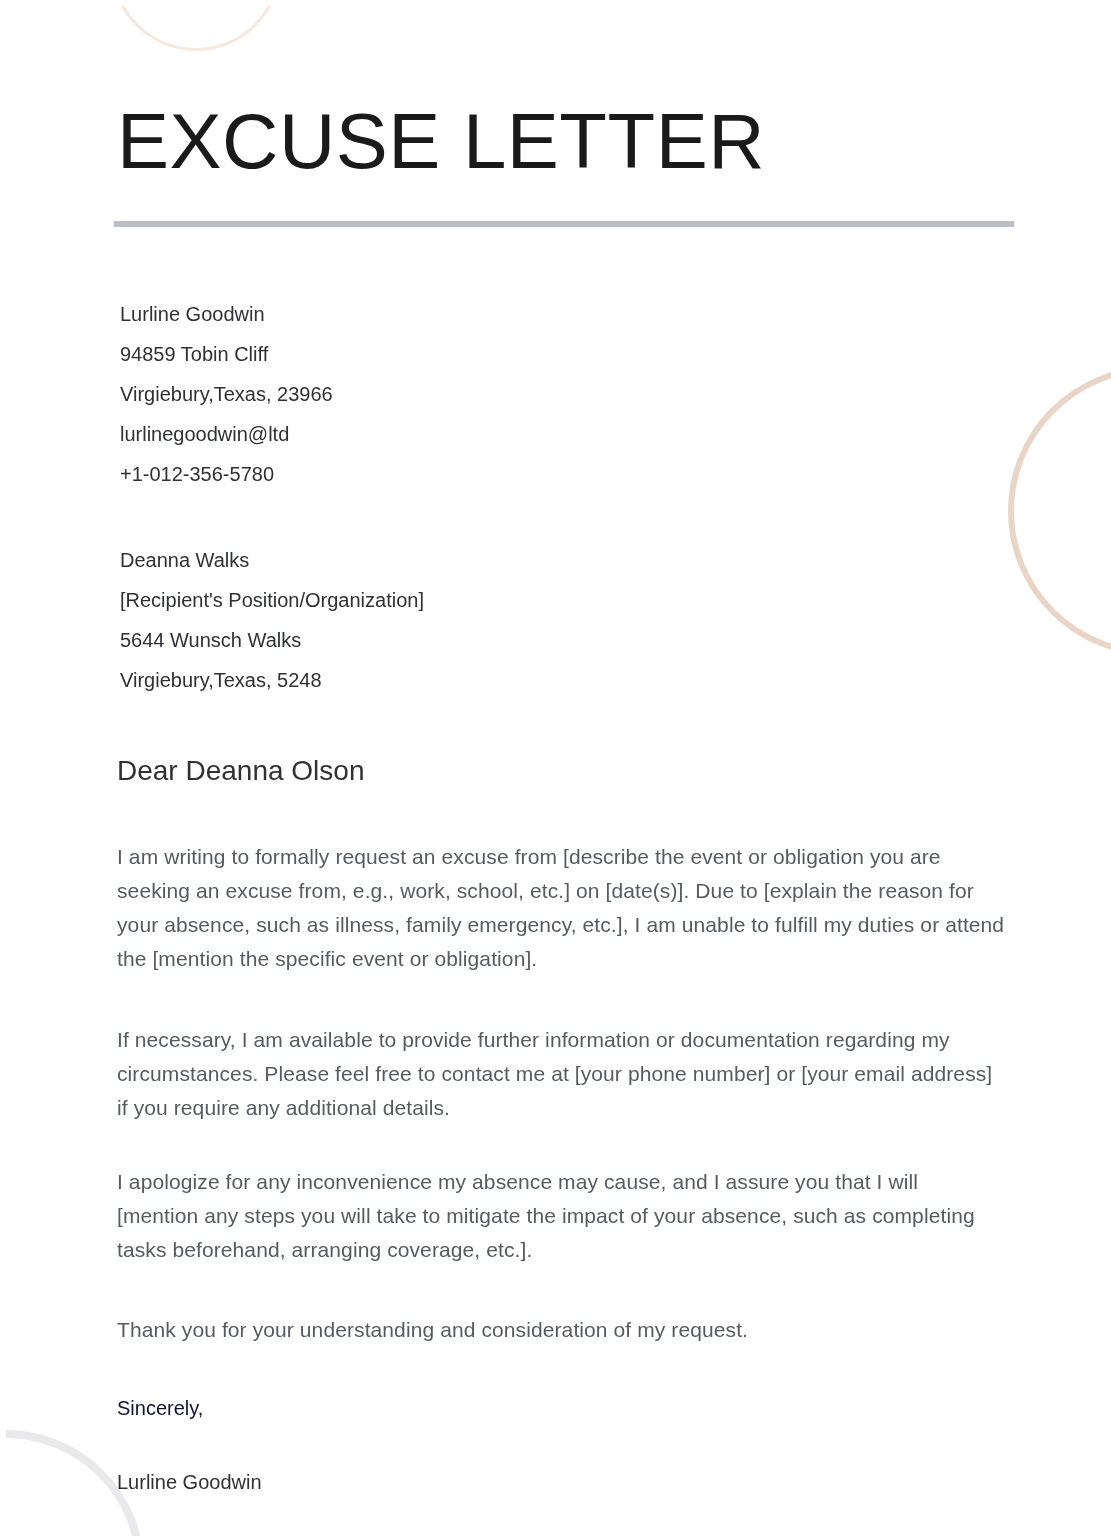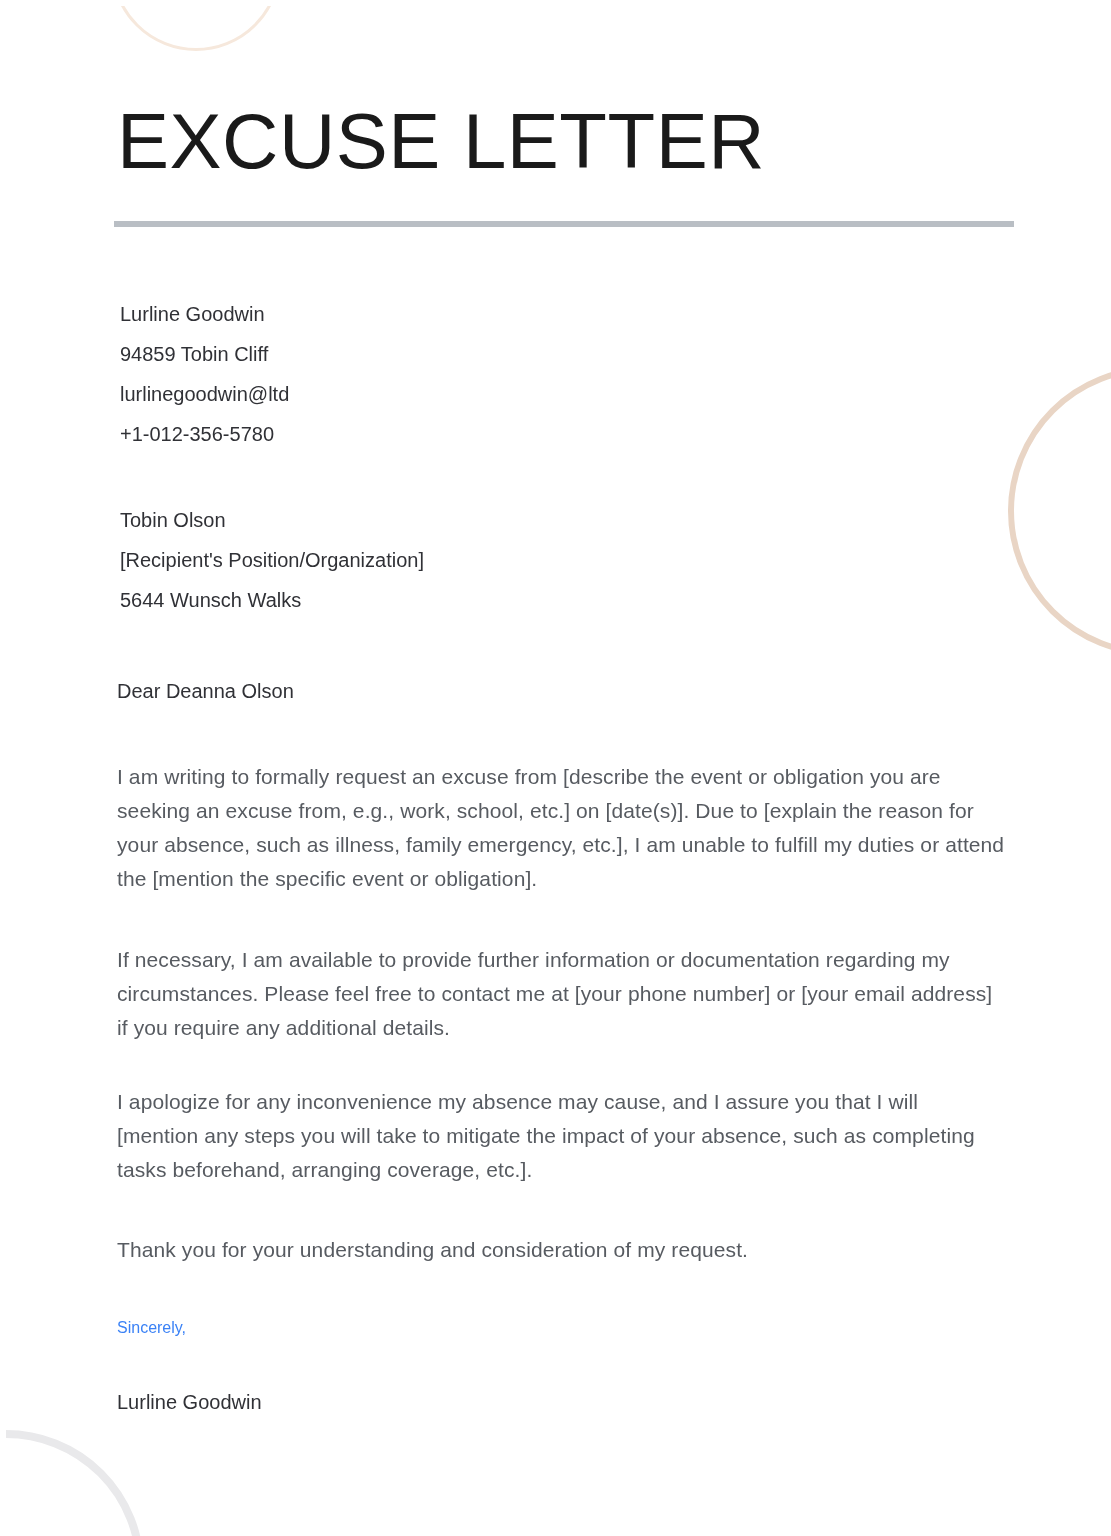--- a/index.html
+++ b/index.html
@@ -52,39 +52,39 @@
   }
   .block {
     font-size: 20px;
     line-height: 34px;
     color: #303136;
   }
   .sender-block { margin-top: 64px; }
   .recipient-block { margin-top: 40px; }
   .salutation {
     margin-top: 48px;
-    font-size: 20px;
+    font-size: 28px;
     line-height: 34px;
     color: #303136;
   }
   .para {
     font-size: 21px;
     line-height: 34px;
     color: #575b61;
     letter-spacing: 0.1px;
   }
   .para-1 { margin-top: 46px; }
   .para-2 { margin-top: 34px; }
   .para-3 { margin-top: 41px; }
   .para-4 { margin-top: 40px; }
   .closing {
     margin-top: 38px;
-    font-size: 16px;
+    font-size: 20px;
     line-height: 34px;
-    color: #3b82f6;
+    color: #0f172a;
   }
   .signature {
     margin-top: 34px;
     font-size: 20px;
     line-height: 34px;
     color: #303136;
   }
 </style>
 </head>
 <body>
@@ -97,28 +97,30 @@
 
   <div class="content">
 
     <h1 class="title">EXCUSE LETTER</h1>
 
     <div class="divider"></div>
 
     <div class="block sender-block">
       <div>Lurline Goodwin</div>
       <div>94859 Tobin Cliff</div>
+      <div>Virgiebury,Texas, 23966</div>
       <div>lurlinegoodwin@ltd</div>
       <div>+1-012-356-5780</div>
     </div>
 
     <div class="block recipient-block">
-      <div>Tobin Olson</div>
+      <div>Deanna Walks</div>
       <div>[Recipient's Position/Organization]</div>
       <div>5644 Wunsch Walks</div>
+      <div>Virgiebury,Texas, 5248</div>
     </div>
 
     <div class="salutation">Dear Deanna Olson</div>
 
     <p class="para para-1">I am writing to formally request an excuse from [describe the event or obligation you are seeking an excuse from, e.g., work, school, etc.] on [date(s)]. Due to [explain the reason for your absence, such as illness, family emergency, etc.], I am unable to fulfill my duties or attend the [mention the specific event or obligation].</p>
     <p class="para para-3">If necessary, I am available to provide further information or documentation regarding my circumstances. Please feel free to contact me at [your phone number] or [your email address] if you require any additional details.</p>
     <p class="para para-2">I apologize for any inconvenience my absence may cause, and I assure you that I will [mention any steps you will take to mitigate the impact of your absence, such as completing tasks beforehand, arranging coverage, etc.].</p>
     <p class="para para-4">Thank you for your understanding and consideration of my request.</p>
 
     <div class="closing">Sincerely,</div>

